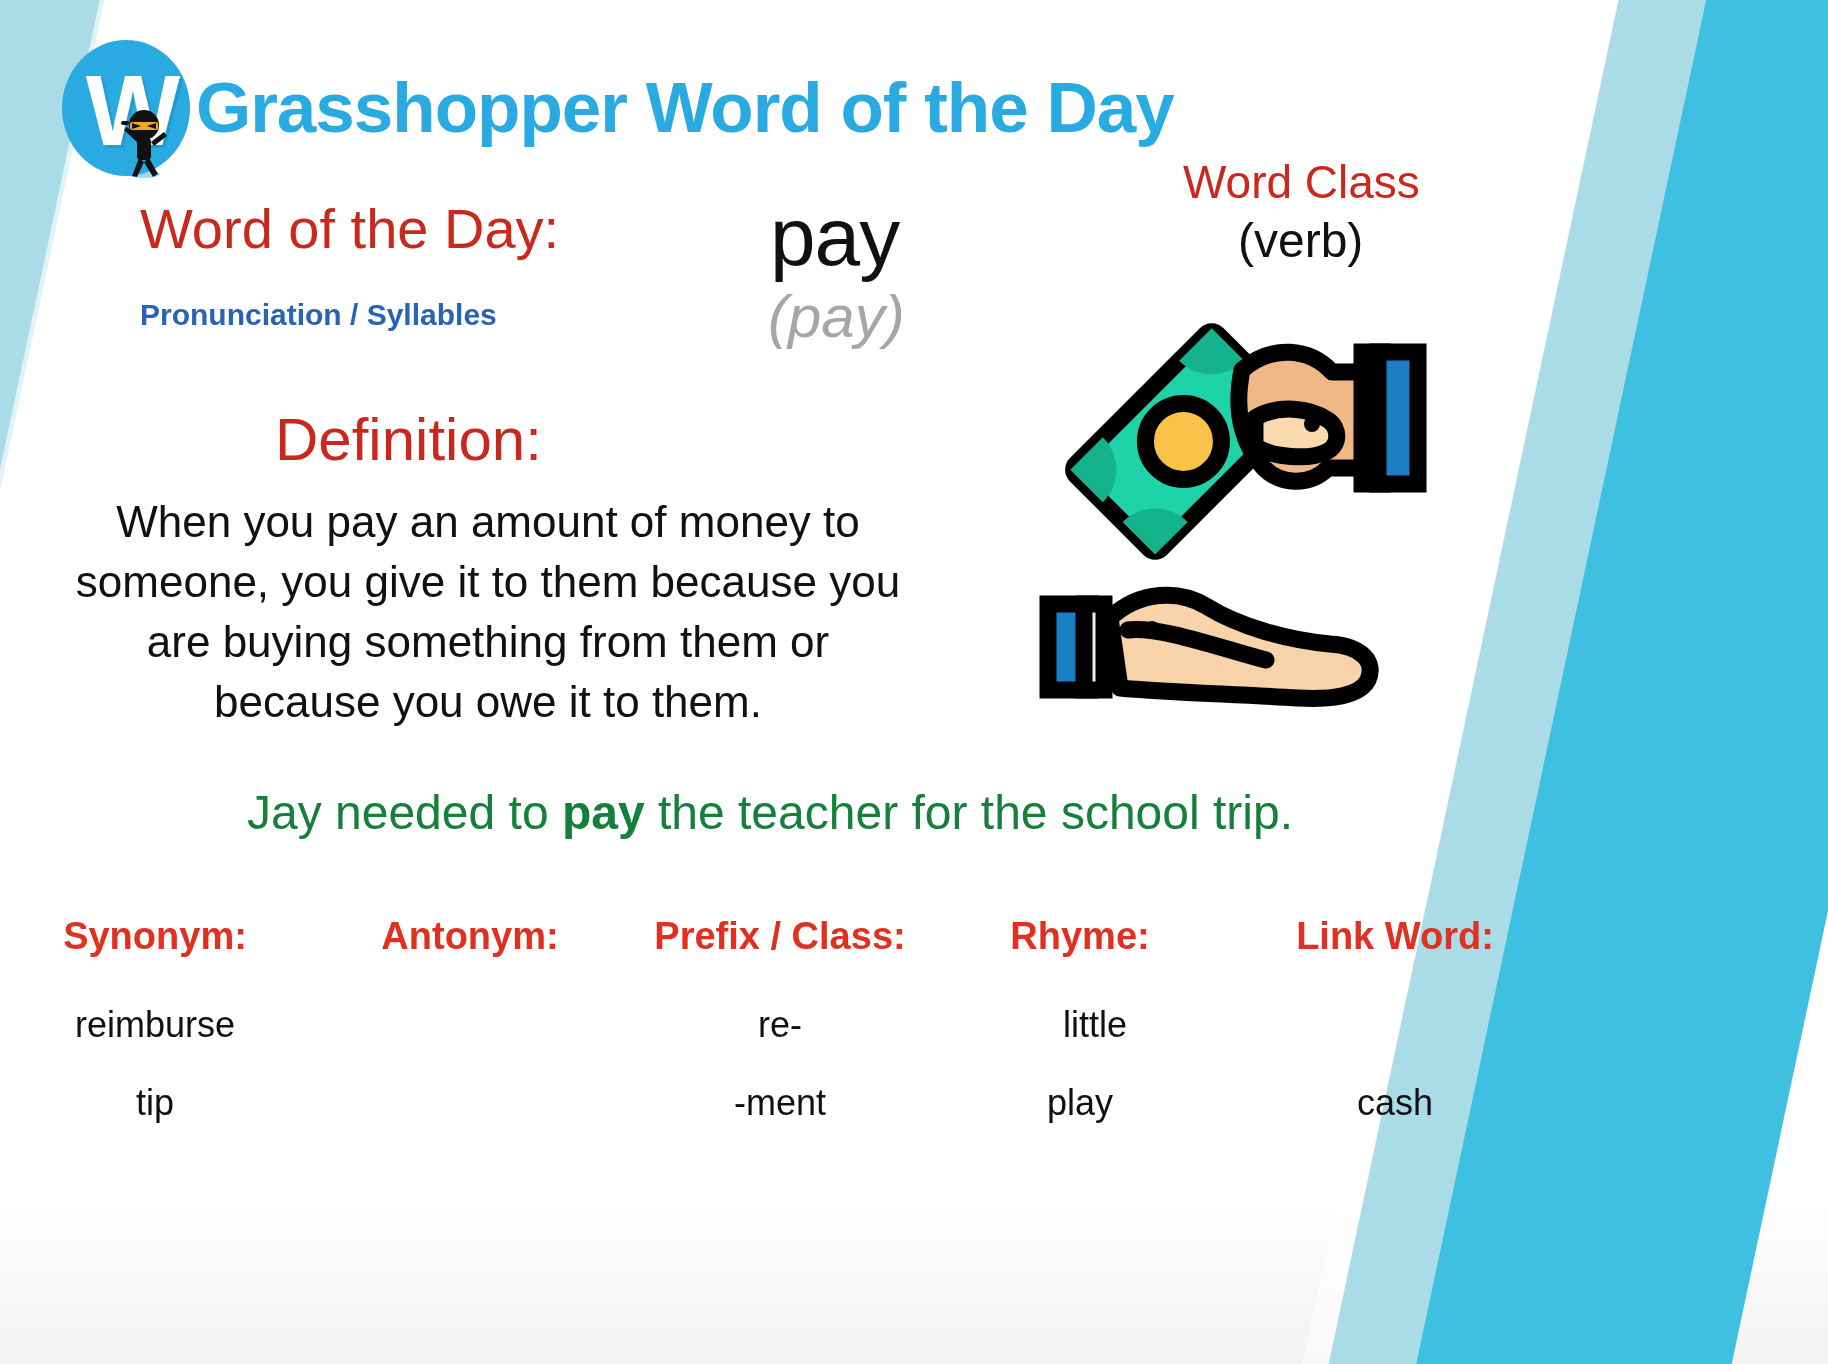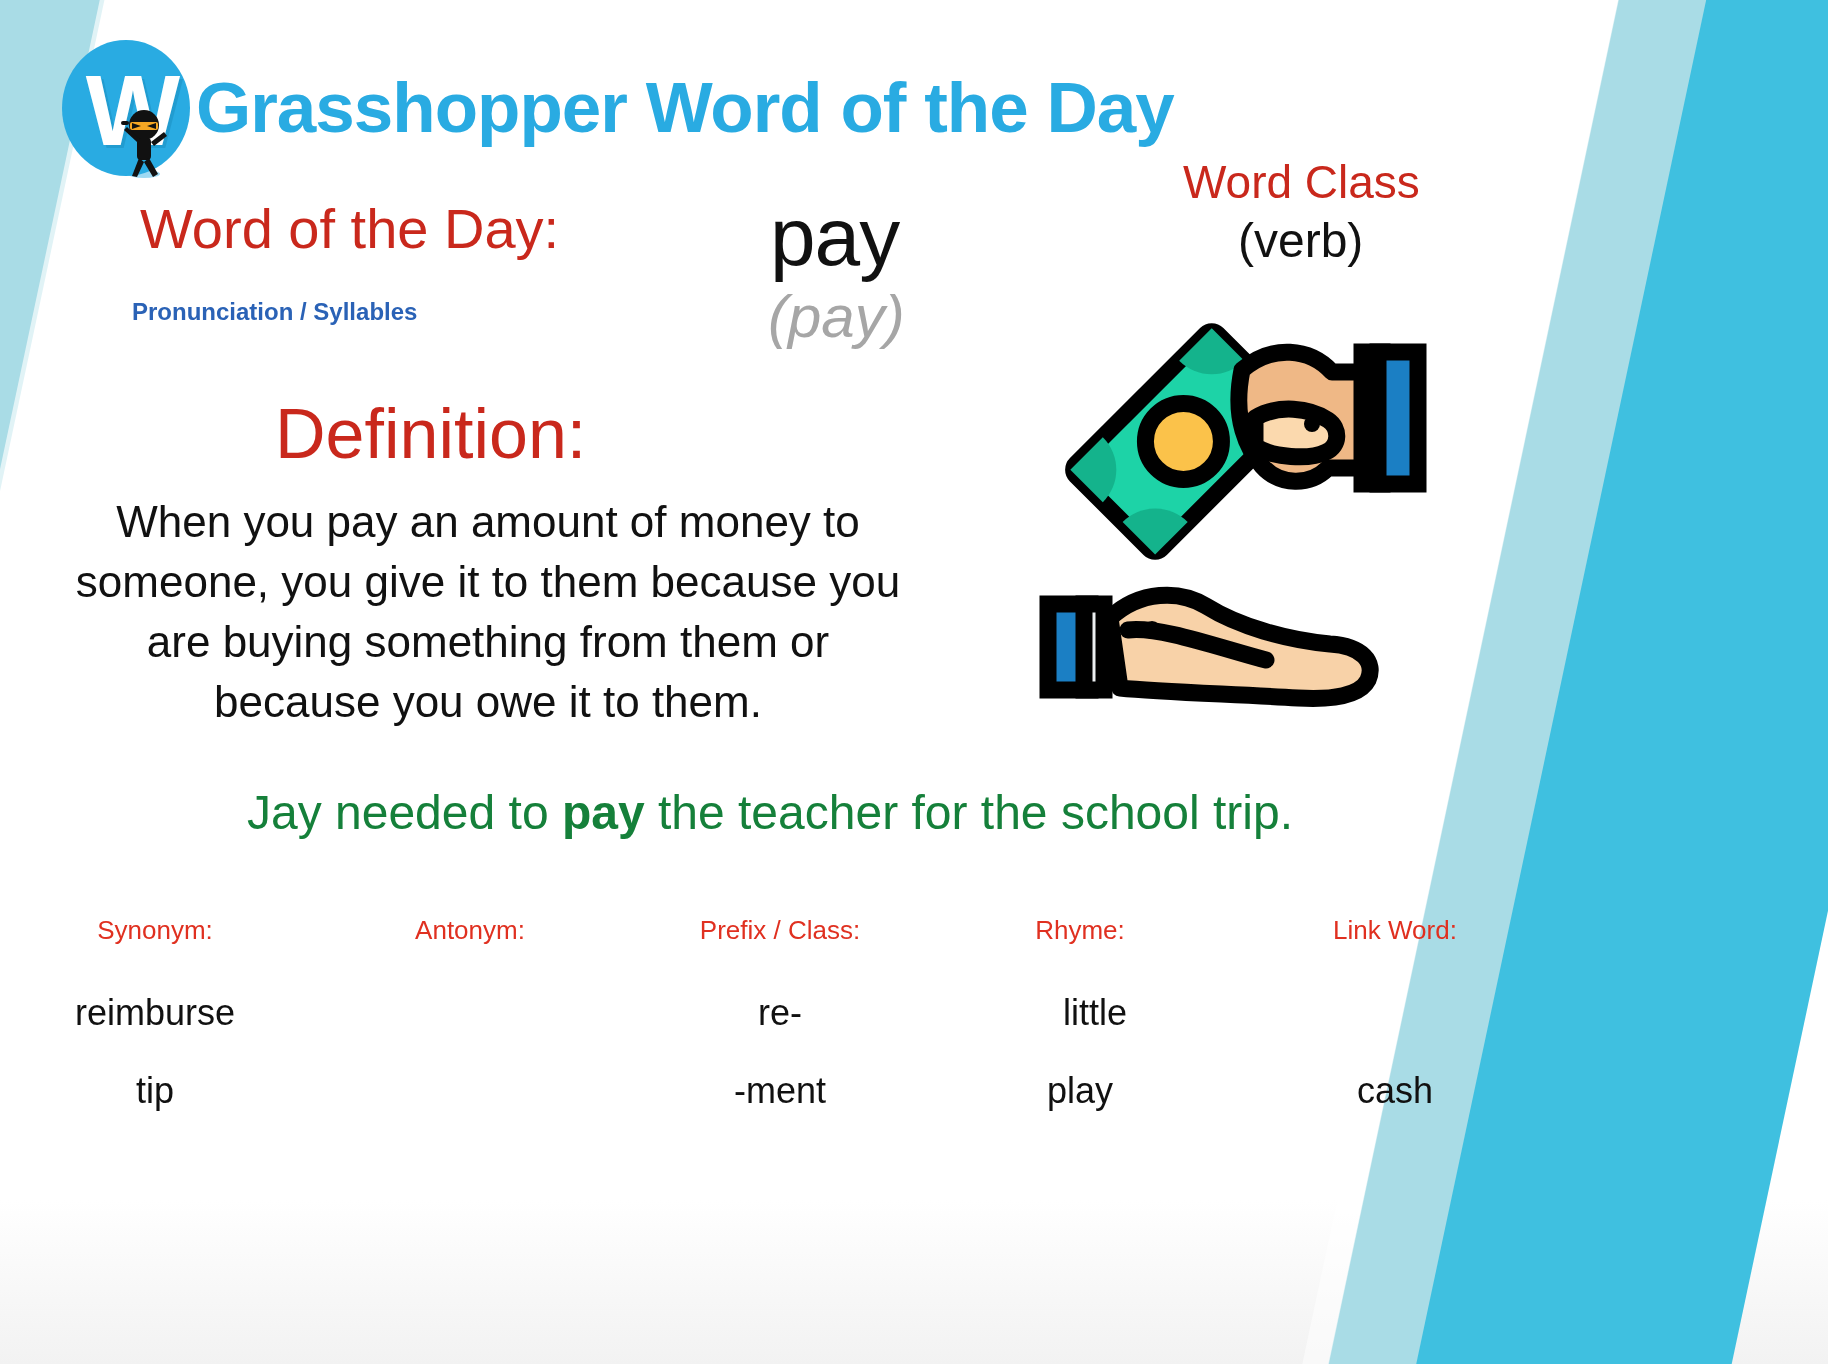--- a/index.html
+++ b/index.html
@@ -42,61 +42,61 @@
   .title{
     font-size:71px;font-weight:bold;color:#29ABE2;
     letter-spacing:-1px;white-space:nowrap;
     line-height:90px;
   }
   .wotd-label{
     position:absolute;left:140px;top:196px;
     font-size:56px;color:#C9281C;
   }
   .pron-label{
-    position:absolute;left:132px;top:298px;
-    font-size:24px;font-weight:bold;color:#2A62B6;
+    position:absolute;left:140px;top:298px;
+    font-size:30px;font-weight:bold;color:#2A62B6;
   }
   .word-main{
     position:absolute;left:770px;top:190px;
     font-size:82px;color:#111;letter-spacing:-1px;
   }
   .word-phonetic{
     position:absolute;left:768px;top:282px;
     font-size:60px;color:#A6A6A6;font-style:italic;
   }
   .wordclass-label{
     position:absolute;left:1183px;top:155px;
     font-size:46px;color:#C9281C;
   }
   .wordclass-value{
     position:absolute;left:1238px;top:213px;
     font-size:48px;color:#111;
   }
   .def-label{
-    position:absolute;left:275px;top:394px;
-    font-size:70px;color:#C9281C;
+    position:absolute;left:275px;top:405px;
+    font-size:60px;color:#C9281C;
   }
   .definition{
     position:absolute;left:73px;top:492px;width:830px;
     font-size:44px;line-height:60px;color:#111;text-align:center;
   }
   .sentence{
     position:absolute;left:60px;top:785px;width:1420px;
     font-size:48px;color:#15803a;text-align:center;
   }
   .sentence b{font-weight:bold;}
 
   
   .illus{position:absolute;left:1010px;top:300px;width:430px;height:420px;}
 
   
   .table{position:absolute;left:0;top:915px;width:1560px;height:230px;}
   .trow{display:flex;width:100%;}
   .tcell{flex:1 1 0;text-align:center;}
-  .thead .tcell{font-size:26px;color:#E03020;font-weight:normal;padding-bottom:46px;}
+  .thead .tcell{font-size:38px;color:#E03020;font-weight:bold;padding-bottom:46px;}
   .tbody .tcell{font-size:36px;color:#111;padding-bottom:36px;}
   .c1{flex:0 0 310px;}
   .c2{flex:0 0 320px;}
   .c3{flex:0 0 300px;}
   .c4{flex:0 0 300px;}
   .c5{flex:0 0 330px;}
 </style>
 </head>
 <body>
 

